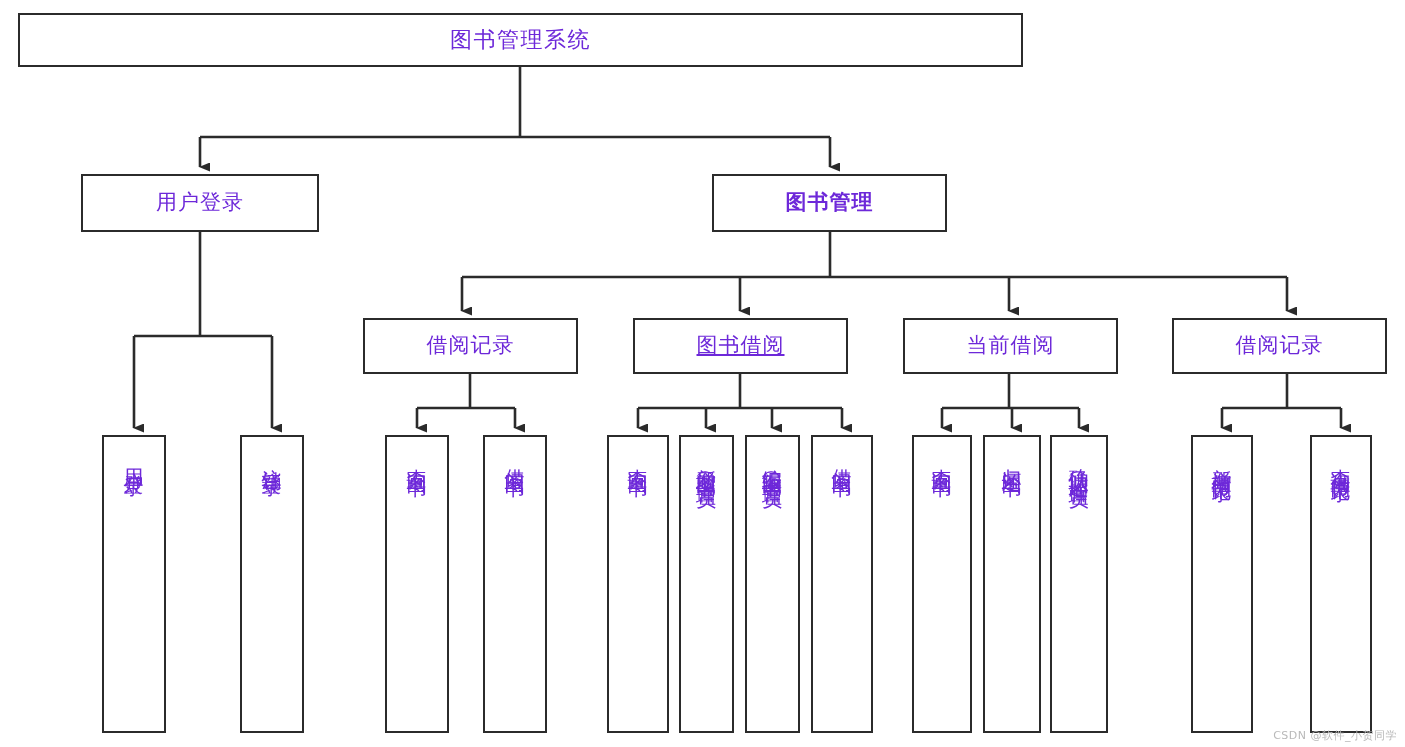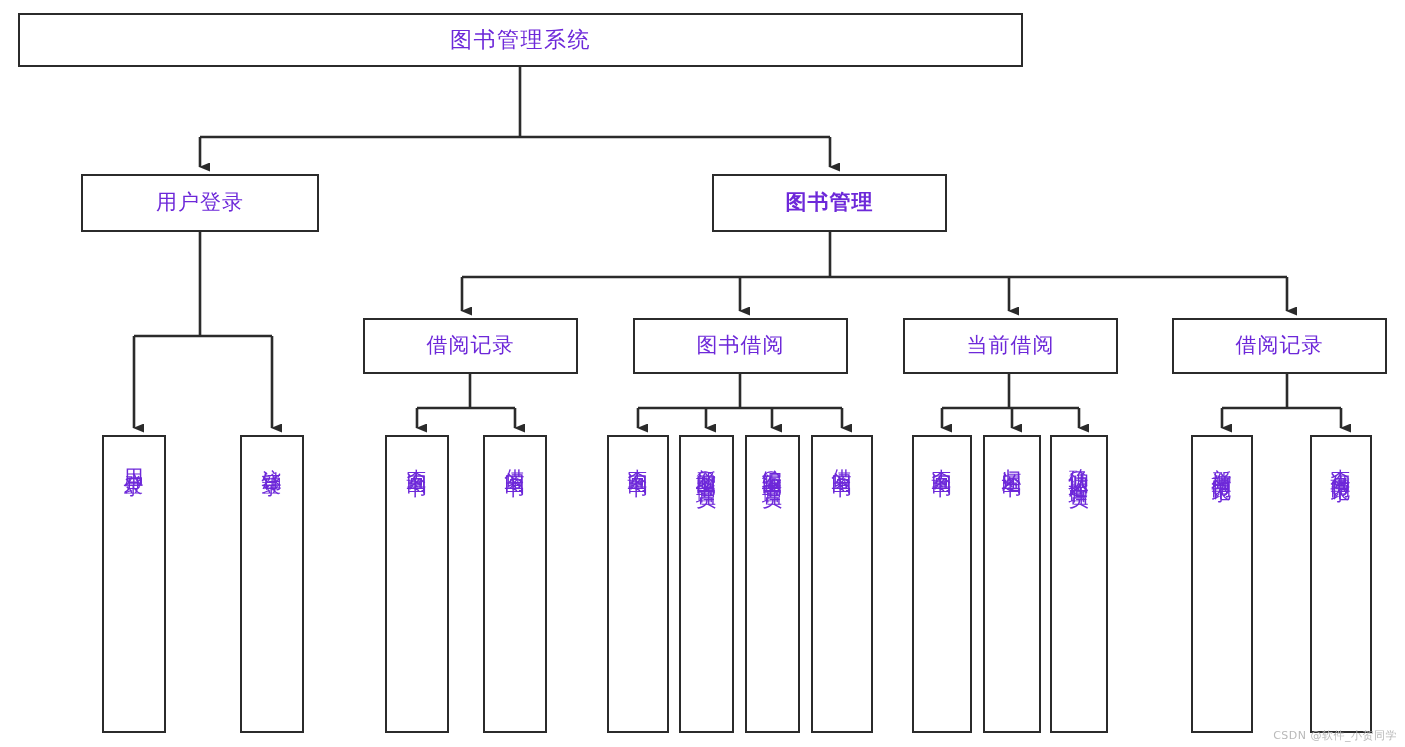--- a/index.html
+++ b/index.html
@@ -140,21 +140,21 @@
   <div class="node horiz" style="left:81px; top:174px; width:238px; height:58px;">
     <span class="node-label">用户登录</span>
   </div>
   <div class="node horiz" style="left:712px; top:174px; width:235px; height:58px;font-weight:bold;">
     <span class="node-label">图书管理</span>
   </div>
 
   <div class="node horiz" style="left:363px; top:318px; width:215px; height:56px;">
     <span class="node-label">借阅记录</span>
   </div>
-  <div class="node horiz" style="left:633px; top:318px; width:215px; height:56px;">
+  <div class="node horiz" style="left:633px; top:318px; width:215px; height:56px;text-decoration:underline;">
     <span class="node-label">图书借阅</span>
   </div>
   <div class="node horiz" style="left:1172px; top:318px; width:215px; height:56px;">
     <span class="node-label">借阅记录</span>
   </div>
   <div class="node horiz" style="left:903px; top:318px; width:215px; height:56px;">
     <span class="node-label">当前借阅</span>
   </div>
 
   <div class="node vert" style="left:102px; top:435px; width:64px; height:298px;">

